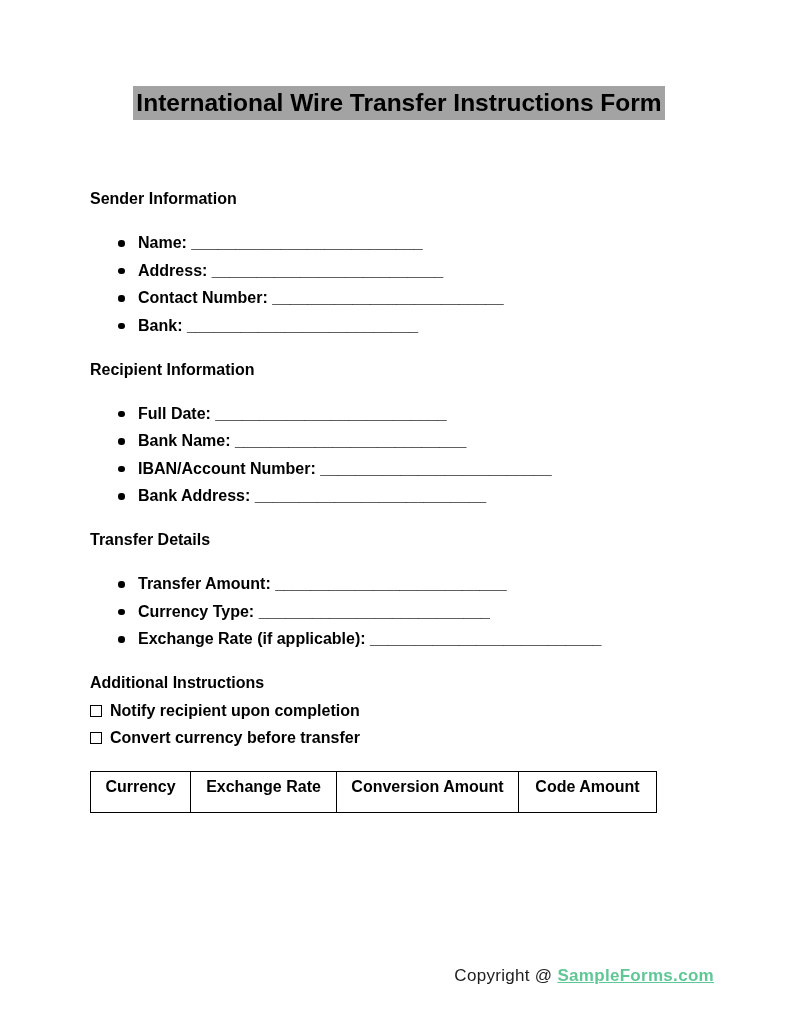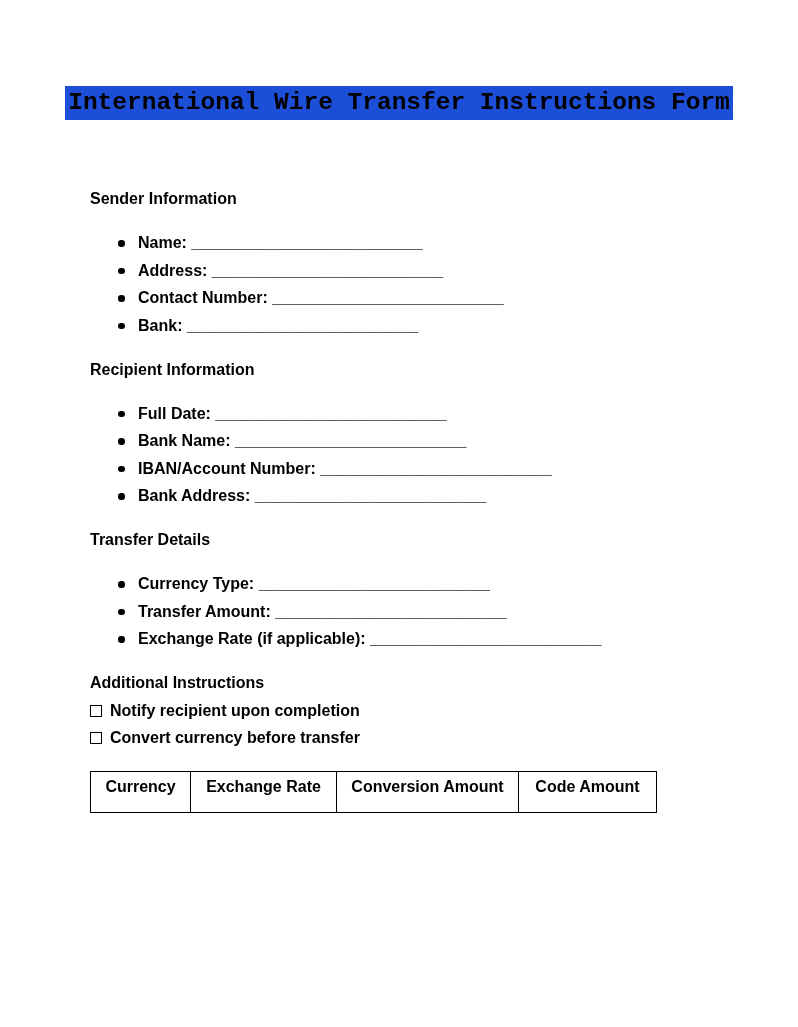--- a/index.html
+++ b/index.html
@@ -120,21 +120,21 @@
     text-decoration: underline;
     cursor: pointer;
   }
 </style>
 </head>
 <body>
 
 <div class="page">
 
   <div class="title-wrap">
-    <span class="title-highlight" style="background: #1d4ed8; font-family: Liberation Mono, monospace;">International Wire Transfer Instructions Form</span>
+    <span class="title-highlight" style="background: #a3a3a3;">International Wire Transfer Instructions Form</span>
   </div>
 
   <div class="content">
 
     <h2 class="section-heading">Sender Information</h2>
     <ul class="field-list">
       <li><span class="bullet"></span><span>Name:</span> <span class="fill-line">__________________________</span></li>
       <li><span class="bullet"></span><span>Address:</span> <span class="fill-line">__________________________</span></li>
       <li><span class="bullet"></span><span>Contact Number:</span> <span class="fill-line">__________________________</span></li>
       <li><span class="bullet"></span><span>Bank:</span> <span class="fill-line">__________________________</span></li>
@@ -143,22 +143,22 @@
     <h2 class="section-heading">Recipient Information</h2>
     <ul class="field-list">
       <li><span class="bullet"></span><span>Full Date:</span> <span class="fill-line">__________________________</span></li>
       <li><span class="bullet"></span><span>Bank Name:</span> <span class="fill-line">__________________________</span></li>
       <li><span class="bullet"></span><span>IBAN/Account Number:</span> <span class="fill-line">__________________________</span></li>
       <li><span class="bullet"></span><span>Bank Address:</span> <span class="fill-line">__________________________</span></li>
     </ul>
 
     <h2 class="section-heading">Transfer Details</h2>
     <ul class="field-list">
+      <li><span class="bullet"></span><span>Transfer Amount:</span> <span class="fill-line">__________________________</span></li>
       <li><span class="bullet"></span><span>Currency Type:</span> <span class="fill-line">__________________________</span></li>
-      <li><span class="bullet"></span><span>Transfer Amount:</span> <span class="fill-line">__________________________</span></li>
       <li><span class="bullet"></span><span>Exchange Rate (if applicable):</span> <span class="fill-line">__________________________</span></li>
     </ul>
 
     <h2 class="section-heading">Additional Instructions</h2>
     <p class="checkbox-line"><span class="checkbox-box"></span><span>Notify recipient upon completion</span></p>
     <p class="checkbox-line"><span class="checkbox-box"></span><span>Convert currency before transfer</span></p>
 
     <table class="conv-table">
       <colgroup>
         <col style="width:100px">
@@ -171,14 +171,17 @@
           <th>Currency</th>
           <th>Exchange Rate</th>
           <th>Conversion Amount</th>
           <th>Code Amount</th>
         </tr>
       </thead>
     </table>
 
   </div>
 
+  <div class="footer">
+    <span>Copyright @ </span><a style="color: rgb(95, 199, 149);">SampleForms.com</a>
+  </div>
 
 </div>
 
 </body></html>

